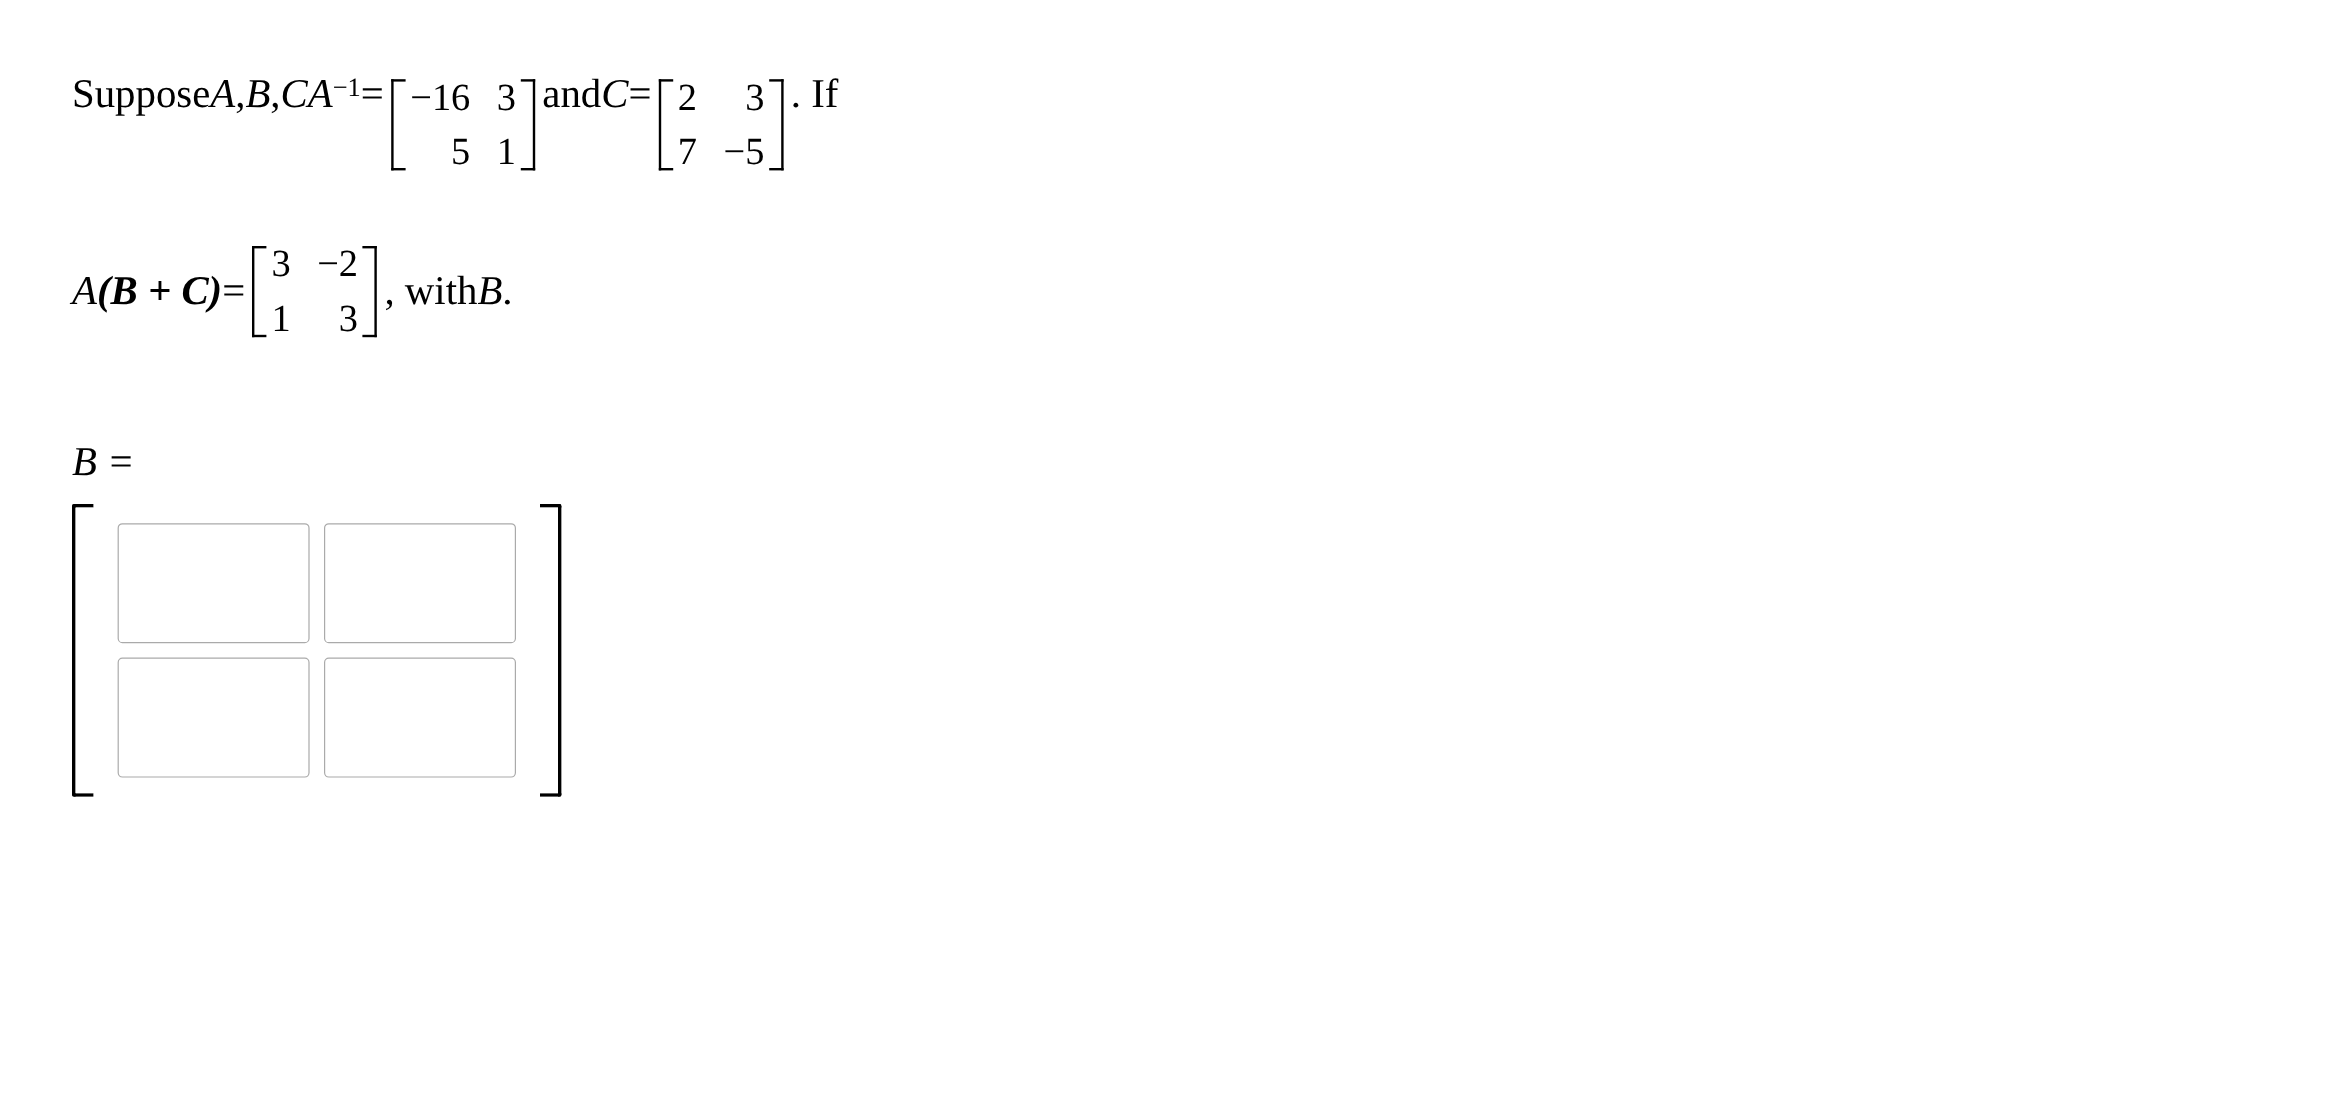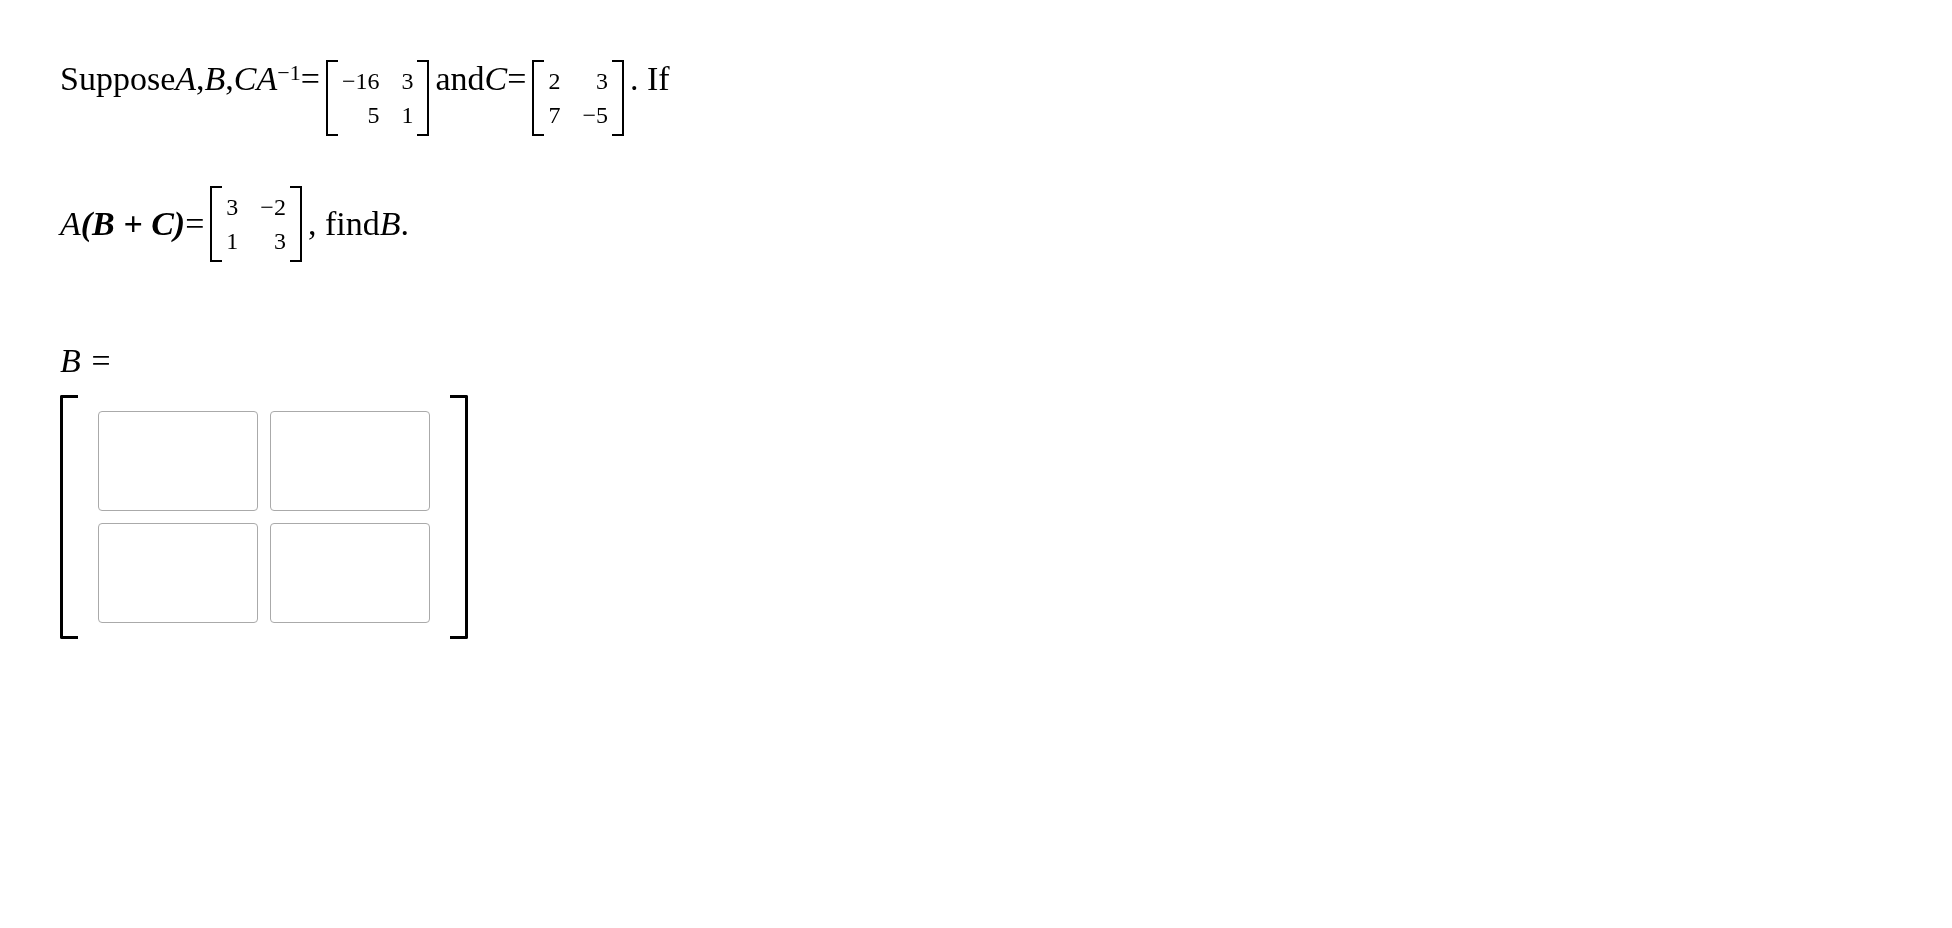--- a/index.html
+++ b/index.html
@@ -144,21 +144,21 @@
     .inline-matrix-grid {
       display: inline-grid;
       grid-template-columns: auto auto;
       gap: 2px 22px;
       vertical-align: middle;
       text-align: right;
     }
 
     .inline-matrix-cell {
       font-style: normal;
-      font-size: 24px;
+      font-size: 32px;
       line-height: 1.35;
     }
   </style>
 </head>
 <body>
 
 <div class="problem-container">
 
   <div class="line1">
     <span class="roman-text">Suppose </span>
@@ -209,21 +209,21 @@
       <span class="inline-bracket-left"></span>
       <span class="inline-matrix-grid">
         <span class="inline-matrix-cell">3</span>
         <span class="inline-matrix-cell">−2</span>
         <span class="inline-matrix-cell">1</span>
         <span class="inline-matrix-cell">3</span>
       </span>
       <span class="inline-bracket-right"></span>
     </span>
 
-    <span class="roman-text">, find </span>
+    <span class="roman-text">, with </span>
     <span class="math-text">B</span>
     <span class="roman-text">.</span>
   </div>
 
   <div class="answer-section">
     <div class="b-equals">
       <span>B =</span>
     </div>
 
     <div class="answer-matrix-wrap">

